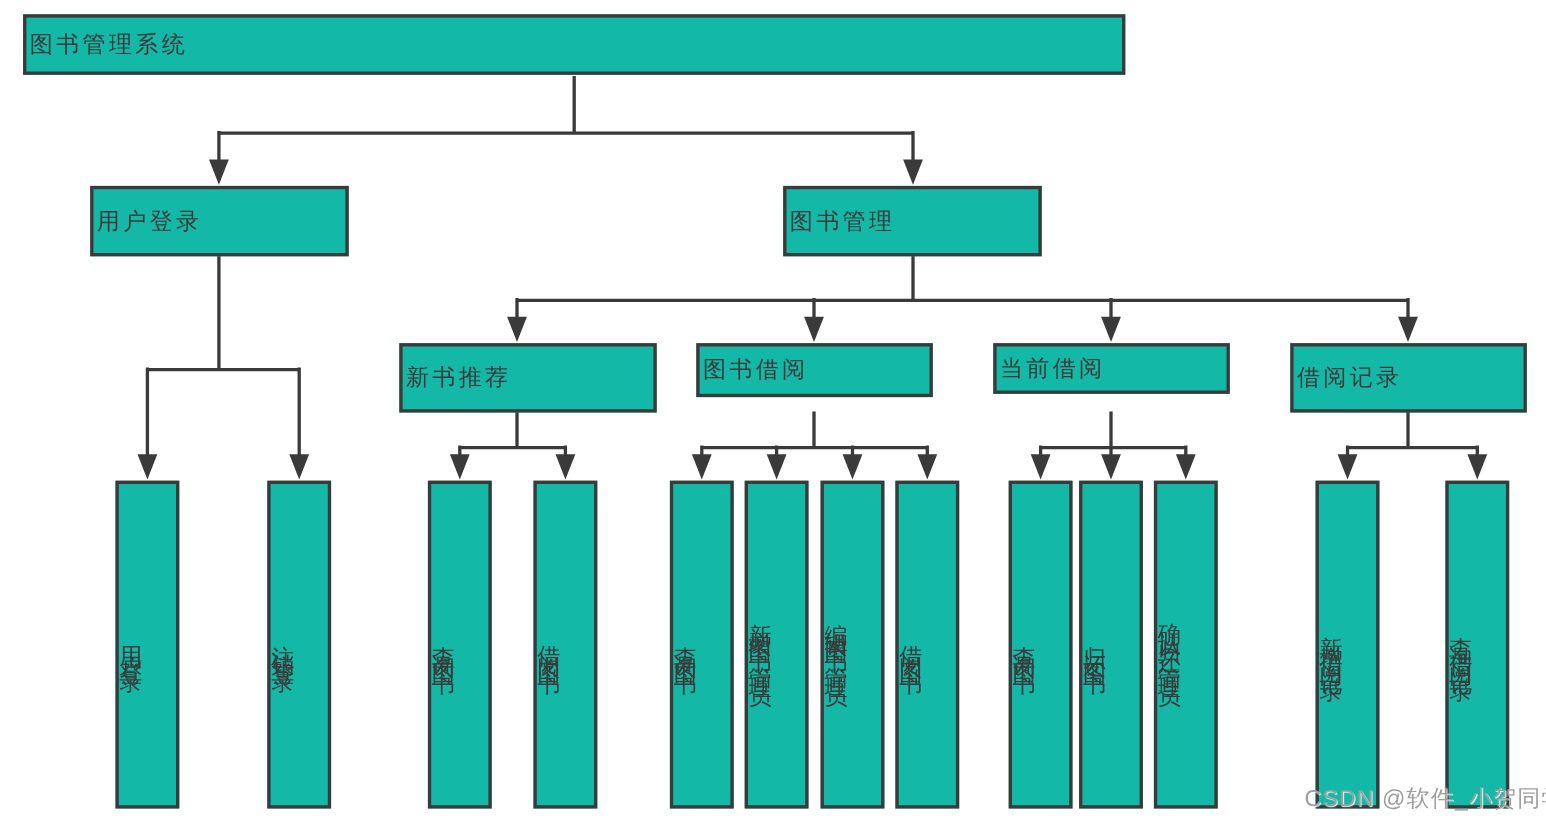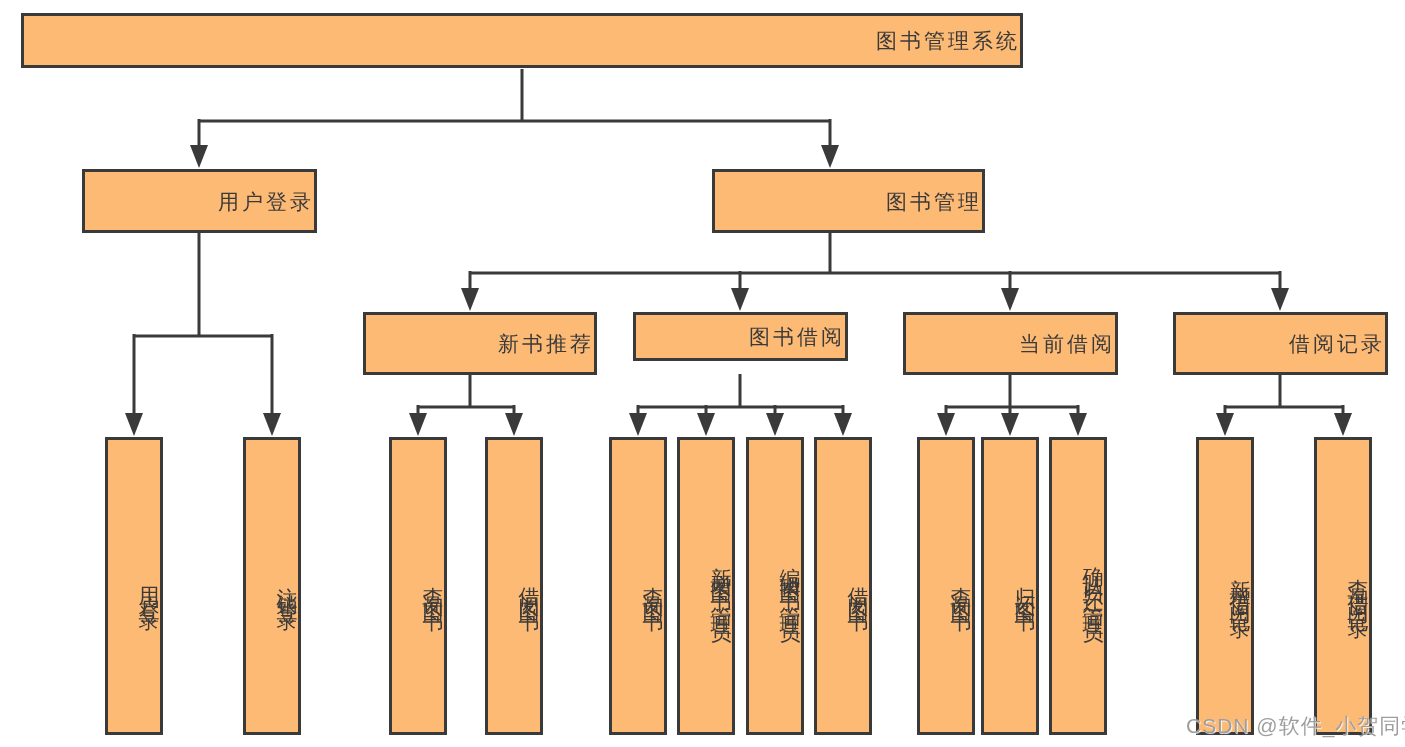--- a/index.html
+++ b/index.html
@@ -31,24 +31,24 @@
     stroke-width:3;
   }
   .wires .arrow{
     fill:var(--line);
     stroke:none;
   }
   .box{
     position:absolute;
     box-sizing:border-box;
     border:3px solid var(--line);
-    background:#fdba74;
+    background:#14b8a6;
     display:flex;
     align-items:center;
-    justify-content:flex-end;
+    justify-content:flex-start;
     color:var(--text);
     z-index:1;
   }
   .box.h span{
     font-size:21px;
     letter-spacing:3px;
     white-space:nowrap;
     line-height:1;
     padding-left:3px; 
   }
@@ -118,31 +118,31 @@
     <path class="arrow" d="M1334 413 L1352 413 L1343 436 Z"></path>
   </svg>
 
   <div class="box h" style="left:21px;top:13px;width:1002px;height:55px;">
     <span>图书管理系统</span>
   </div>
 
   <div class="box h" style="left:82px;top:169px;width:235px;height:64px;">
     <span>用户登录</span>
   </div>
-  <div class="box h" style="left:712px;top:169px;width:273px;height:64px;padding-left:27px;">
+  <div class="box h" style="left:712px;top:169px;width:235px;height:64px;">
     <span>图书管理</span>
   </div>
 
   <div class="box h" style="left:363px;top:312px;width:234px;height:63px;">
     <span>新书推荐</span>
   </div>
   <div class="box h" style="left:633px;top:312px;width:215px;height:49px;">
     <span>图书借阅</span>
   </div>
-  <div class="box h" style="left:903px;top:312px;width:215px;height:63px;">
+  <div class="box h" style="left:903px;top:312px;width:215px;height:46px;font-family:Liberation Serif, serif;">
     <span>当前借阅</span>
   </div>
   <div class="box h" style="left:1173px;top:312px;width:215px;height:63px;">
     <span>借阅记录</span>
   </div>
 
   <div class="box v" style="left:105px;">
     <span>用户登录</span>
   </div>
   <div class="box v" style="left:243px;">

